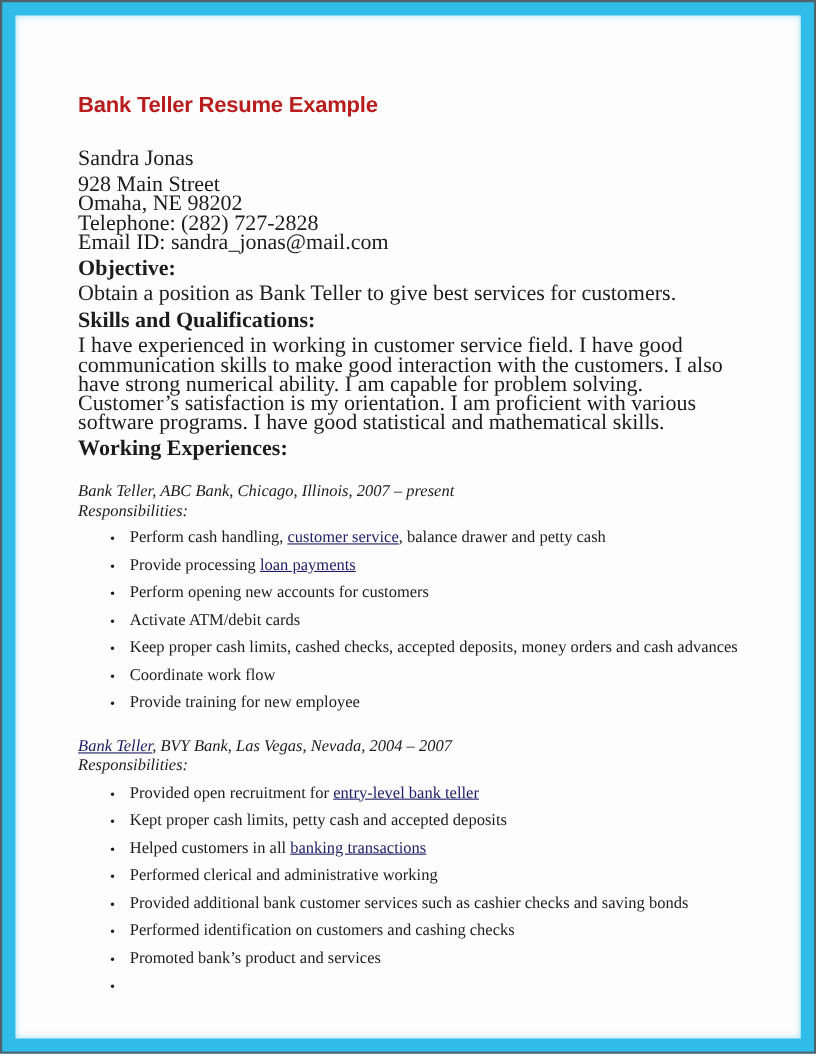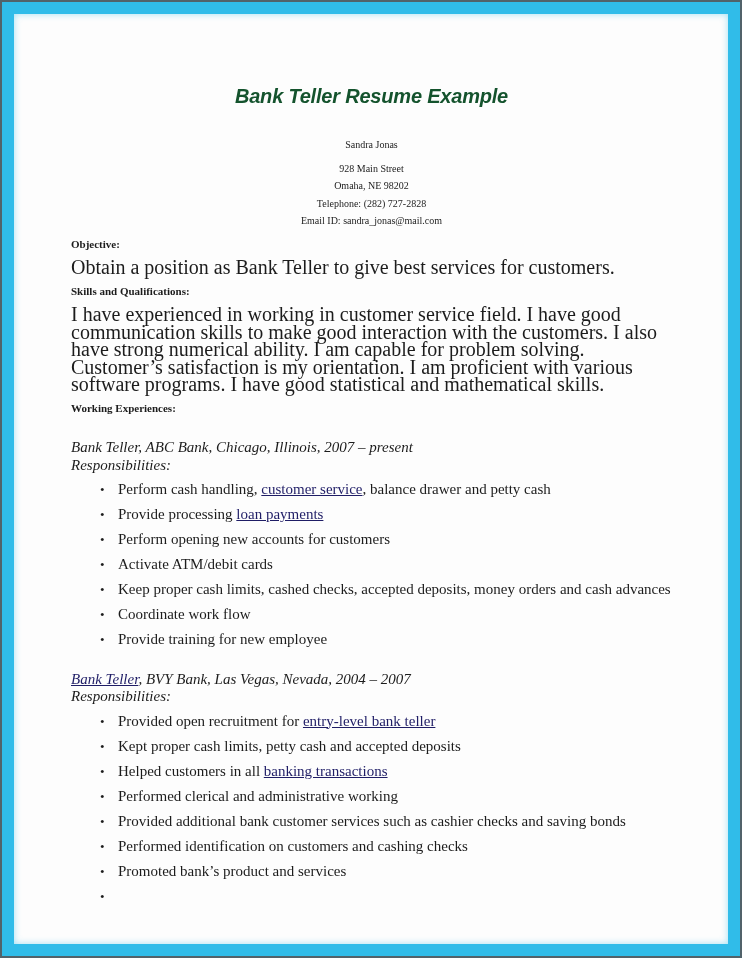--- a/index.html
+++ b/index.html
@@ -19,35 +19,33 @@
     box-sizing: border-box;
     width: 100%;
     height: 100%;
     background: #fdfdfd;
     box-shadow: inset 0 0 7px rgba(48, 188, 233, 0.45);
     padding: 70px 56px 0 57px;
     overflow: hidden;
   }
   .doc-title {
     margin: 0 0 28px 0;
-    text-align: center;
     font-family: "Liberation Sans", "DejaVu Sans", sans-serif;
     font-weight: 700;
     font-size: 20px;
     line-height: 24px;
     letter-spacing: -0.2px;
-    color: #14532d;
-    font-style: italic;
+    color: #b91c1c;
   }
-  .contact { text-align: center; font-size: 10px; line-height: 17.5px; }
+  .contact { font-size: 20px; line-height: 17.5px; }
   .contact-name { margin: 0 0 6px 0; }
   .contact-line { margin: 0; }
   .sec-heading {
     font-weight: 700;
-    font-size: 11px;
+    font-size: 20px;
     line-height: 17.5px;
     margin: 6px 0;
   }
   .body-text {
     font-size: 20px;
     line-height: 17.5px;
     margin: 6px 0;
   }
   .job-header, .job-sub {
     font-style: italic;

